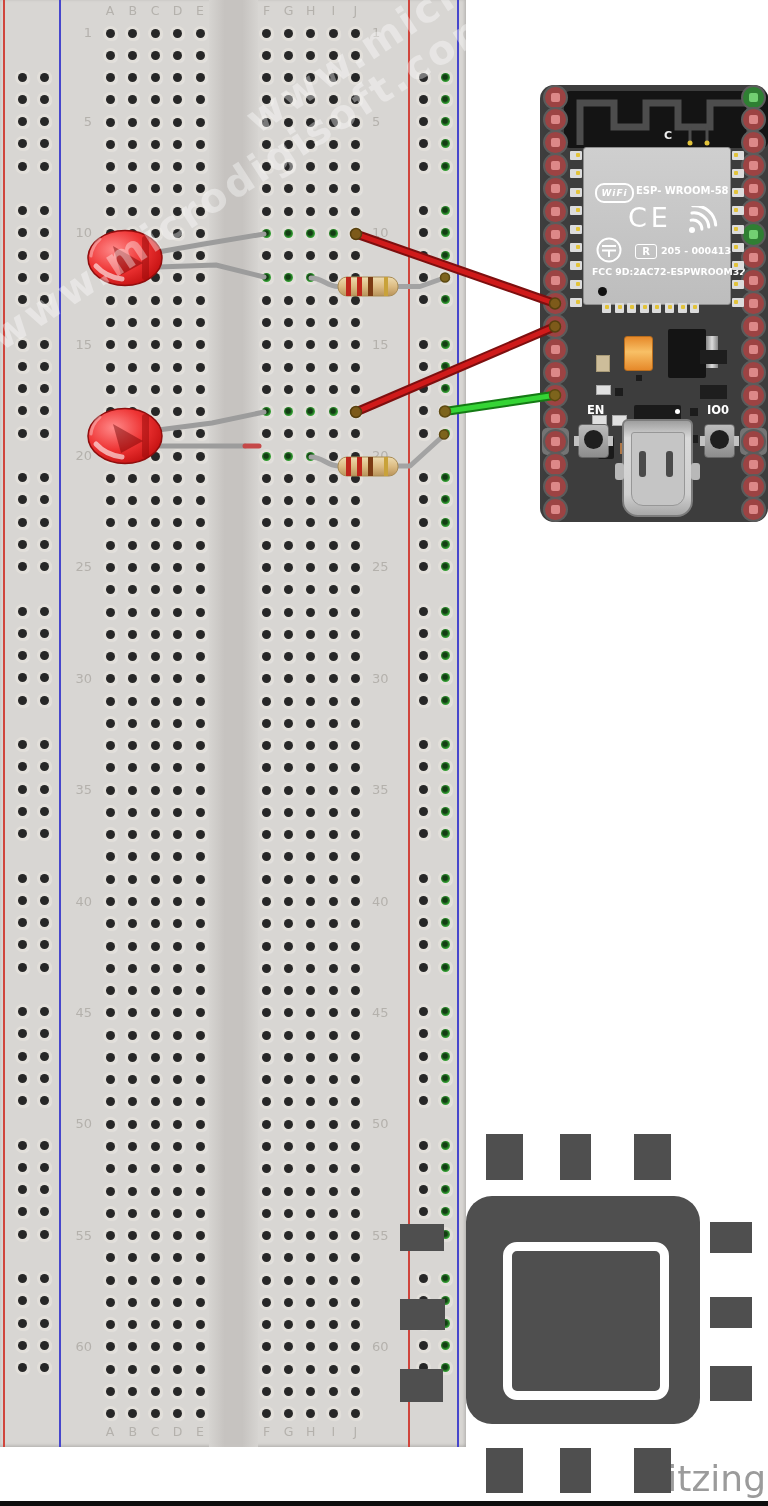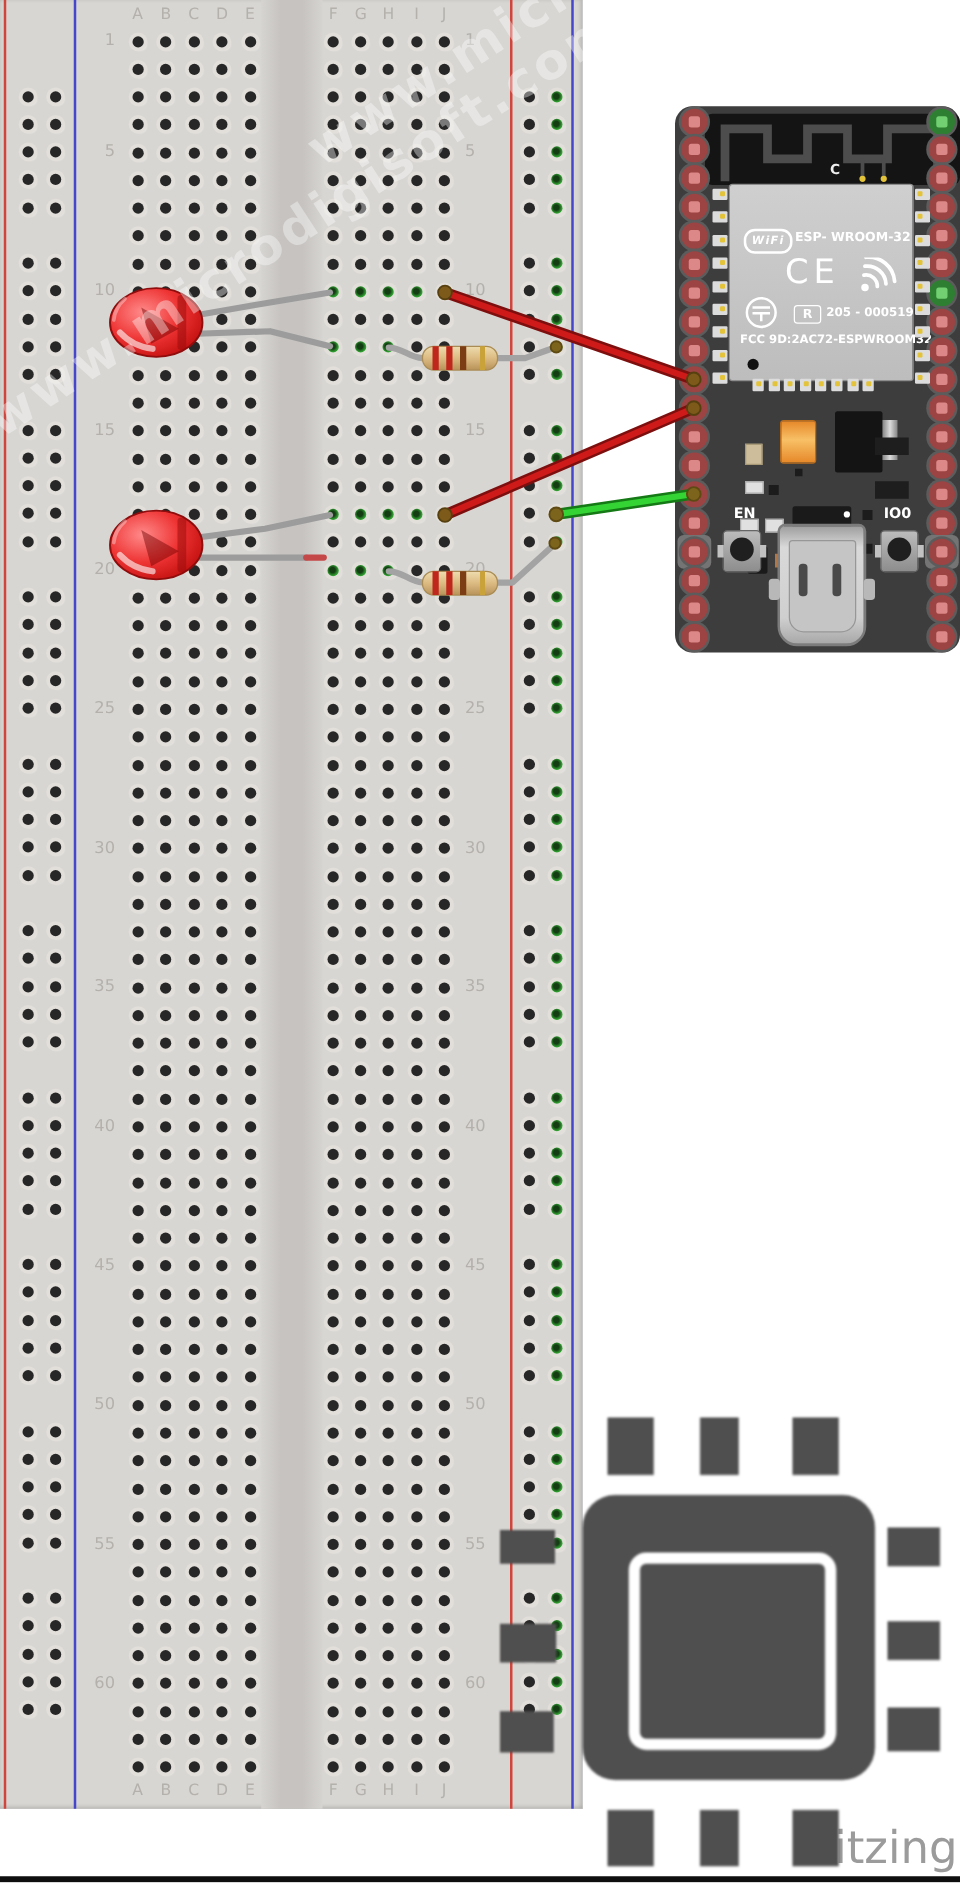--- a/index.html
+++ b/index.html
@@ -969,36 +969,36 @@
         <path d="M 16 54 V 12 H 50 V 36 H 82 V 12 H 114 V 36 H 146 V 12 H 186 V 54" stroke="#4d4d4d" stroke-width="7" fill="none"></path>
         <path d="M 126 36 V 51 M 143 36 V 51" stroke="#4d4d4d" stroke-width="3" fill="none"></path>
         <circle cx="126" cy="52" r="2.5" fill="#e2c33a"></circle>
           <circle cx="143" cy="52" r="2.5" fill="#e2c33a"></circle>
       </svg>
       <div class="antC">C</div>
     </div>
 
     <div class="shield">
       <div class="wifilogo">WiFi</div>
-      <div class="modname">ESP- WROOM-32</div>
+      <div class="modname">ESP- WROOM-58</div>
       <div class="cemark">CE</div>
       <svg style="left:100px;top:58px" width="36" height="32">
         <g transform="rotate(40 8 24)" stroke="#fff" stroke-width="3" fill="none" stroke-linecap="round">
           <path d="M 1 17 A 9 9 0 0 1 15 17"></path>
           <path d="M -3 11 A 15 15 0 0 1 19 11"></path>
           <path d="M -7 5 A 21 21 0 0 1 23 5"></path>
         </g>
         <circle cx="8" cy="24" r="3" fill="#fff"></circle>
       </svg>
       <svg style="left:11px;top:88px" width="28" height="28">
         <circle cx="14" cy="14" r="11.5" stroke="#fff" stroke-width="2" fill="none"></circle>
         <path d="M 7 10 H 21 M 7 14.5 H 21 M 14 14.5 V 21" stroke="#fff" stroke-width="2" fill="none"></path>
       </svg>
       <div class="rbox">R</div>
-      <div class="certnum">205 - 000519</div>
+      <div class="certnum">205 - 000413</div>
       <div class="fccid">FCC 9D:2AC72-ESPWROOM32</div>
       <div class="sdot"></div>
     </div>
 
     <div class="cmp" style="left:84px;top:251px;width:27px;height:33px;border:1px solid #b86d1e;border-radius:3px;background:linear-gradient(180deg,#e6892a,#f8c066 45%,#e6892a)"></div>
     <div class="cmp" style="left:56px;top:270px;width:12px;height:15px;background:#cdbd9a;border:1px solid #a89a77"></div>
     <div class="cmp" style="left:128px;top:244px;width:38px;height:49px;background:#141414;border-radius:2px"></div>
     <div class="cmp" style="left:166px;top:251px;width:12px;height:32px;background:linear-gradient(90deg,#858585,#dcdcdc,#858585)"></div>
     <div class="cmp" style="left:56px;top:300px;width:13px;height:8px;background:#e0e0e0;border:1px solid #aaa"></div>
     <div class="cmp" style="left:75px;top:303px;width:8px;height:8px;background:#1c1c1c"></div>

